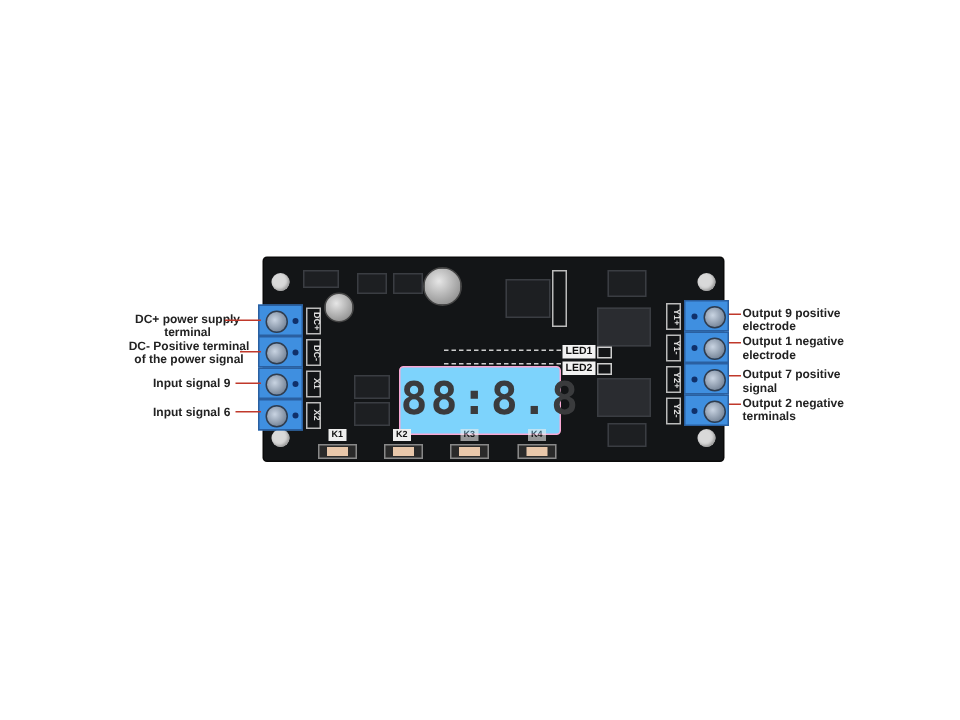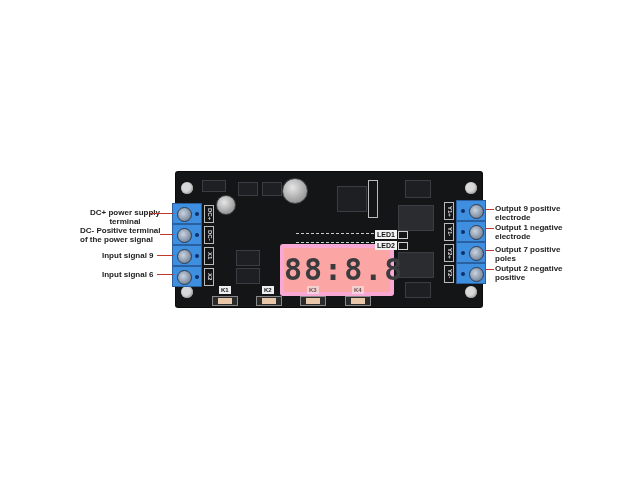--- a/index.html
+++ b/index.html
@@ -10,21 +10,21 @@
            box-shadow:0 0 0 1px #0a0a0a; }
   .hole { width:12px; height:12px; border-radius:50%; background:#d9d9d9; box-shadow: inset -1px -1px 2px #999; }
   .term { width:30px; height:21px; background:#3f8fe0; border:1px solid #2a5fa0; box-sizing:border-box; }
   .term .screw { position:absolute; left:4px; top:3px; width:13px; height:13px; border-radius:50%;
                  background:radial-gradient(circle at 40% 40%, #c9d4e2, #5b6b80); border:1px solid #2f3c4e; }
   .term .dot { position:absolute; width:4px; height:4px; border-radius:50%; background:#10306a; top:8px; }
   .tlabel { width:10px; height:18px; writing-mode:vertical-rl; font-size:6px; font-weight:bold; color:#ddd;
             border:1px solid #bbb; box-sizing:border-box; text-align:center; }
   .chip { background:#1d1f22; border:1px solid #3a3d42; }
   .smd { width:10px; height:8px; border:1px solid #cfcfcf; box-sizing:border-box; }
-  .display { left:266px; top:244px; width:106px; height:44px; background:#fca5a5; border:4px solid #f9a8d4; border-radius:3px;margin-left:14px; }
+  .display { left:266px; top:244px; width:106px; height:44px; background:#7dd3fc; border:1px solid #f9a8d4; border-radius:3px; }
   .digits { left:0; top:4px; width:106px; text-align:center; font-family:"DejaVu Sans Mono", monospace;
             font-size:30px; font-weight:bold; color:#3a3b3d; letter-spacing:2px; }
   .btn-body { width:26px; height:10px; background:#2a2a2a; border:1px solid #888; box-sizing:border-box; }
   .btn-cap { width:14px; height:6px; background:#e8c7aa; }
   .klabel { font-size:6px; font-weight:bold; background:#eee; color:#111; padding:0 2px; line-height:8px; }
   .callout { font-size:8px; font-weight:bold; color:#222; line-height:9px; }
   .line { height:1px; background:#c0392b; }
   .ledlabel { font-size:7px; font-weight:bold; background:#f2f2f2; color:#111; padding:0 2px; line-height:9px; }
   .cap { border-radius:50%; background:radial-gradient(circle at 40% 35%, #e6e6e6, #7b7b7b); border:1px solid #444; }
 </style>
@@ -120,21 +120,21 @@
 <div class="abs tlabel" style="left:444px;top:202px;">Y1+</div>
 <div class="abs tlabel" style="left:444px;top:223px;">Y1-</div>
 <div class="abs tlabel" style="left:444px;top:244px;">Y2+</div>
 <div class="abs tlabel" style="left:444px;top:265px;">Y2-</div>
 
 <div class="abs callout" style="left:80px;top:208px;width:90px;text-align:center;">
   <div>DC+ power supply</div>
     <div>terminal</div>
 </div>
 <div class="abs line" style="left:150px;top:213px;width:24px;"></div>
-<div class="abs callout" style="left:80px;top:226px;width:92px;">
+<div class="abs callout" style="left:80px;top:226px;width:92px;text-align:center;">
   <div>DC- Positive terminal</div>
     <div>of the power signal</div>
 </div>
 <div class="abs line" style="left:160px;top:234px;width:14px;"></div>
 <div class="abs callout" style="left:102px;top:251px;">Input signal 9</div>
 <div class="abs line" style="left:157px;top:255px;width:17px;"></div>
 <div class="abs callout" style="left:102px;top:270px;">Input signal 6</div>
 <div class="abs line" style="left:157px;top:274px;width:17px;"></div>
 
 <div class="abs line" style="left:486px;top:209px;width:8px;"></div>
@@ -143,19 +143,19 @@
     <div>electrode</div>
 </div>
 <div class="abs line" style="left:486px;top:228px;width:8px;"></div>
 <div class="abs callout" style="left:495px;top:223px;">
   <div>Output 1 negative</div>
     <div>electrode</div>
 </div>
 <div class="abs line" style="left:486px;top:250px;width:8px;"></div>
 <div class="abs callout" style="left:495px;top:245px;">
   <div>Output 7 positive</div>
-    <div>poles</div>
+    <div>signal</div>
 </div>
 <div class="abs line" style="left:486px;top:269px;width:8px;"></div>
 <div class="abs callout" style="left:495px;top:264px;">
   <div>Output 2 negative</div>
-    <div>positive</div>
+    <div>terminals</div>
 </div>
 
 </body></html>

